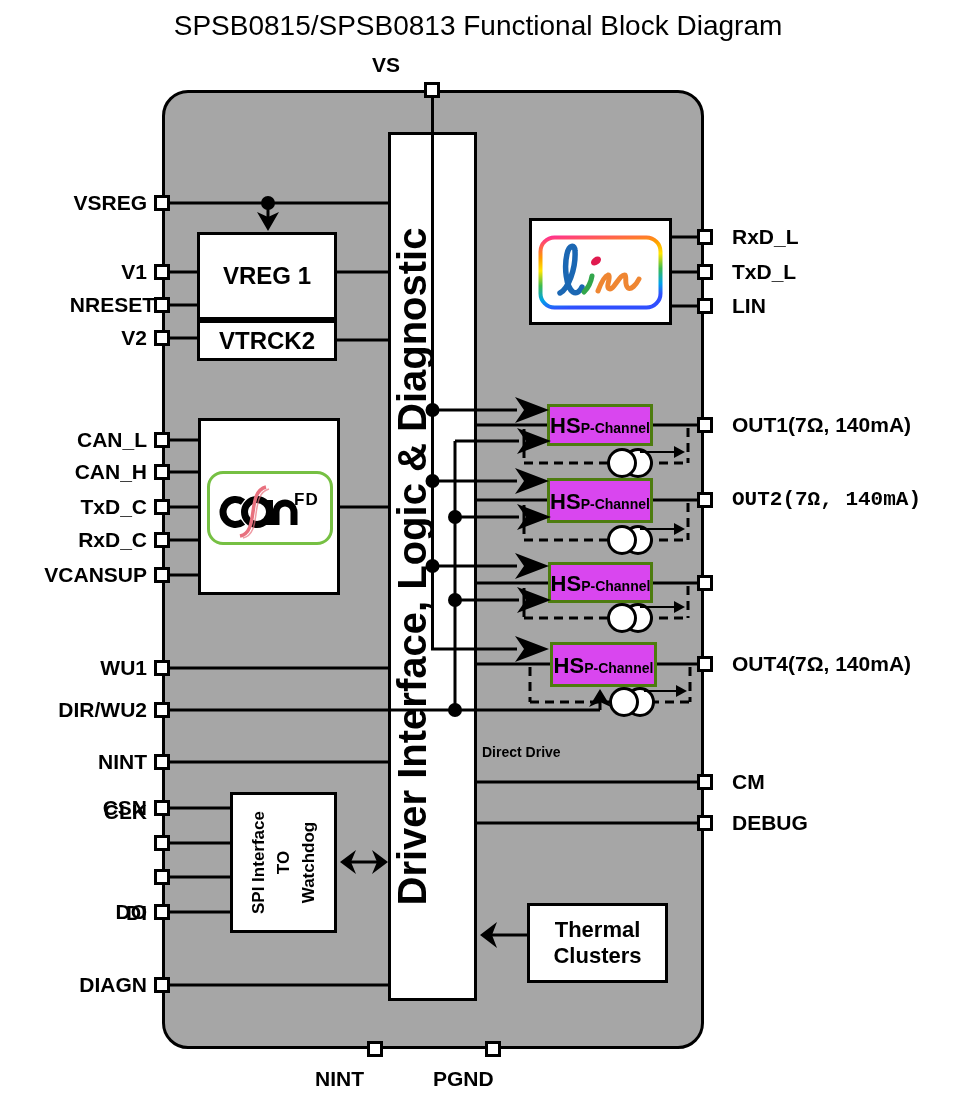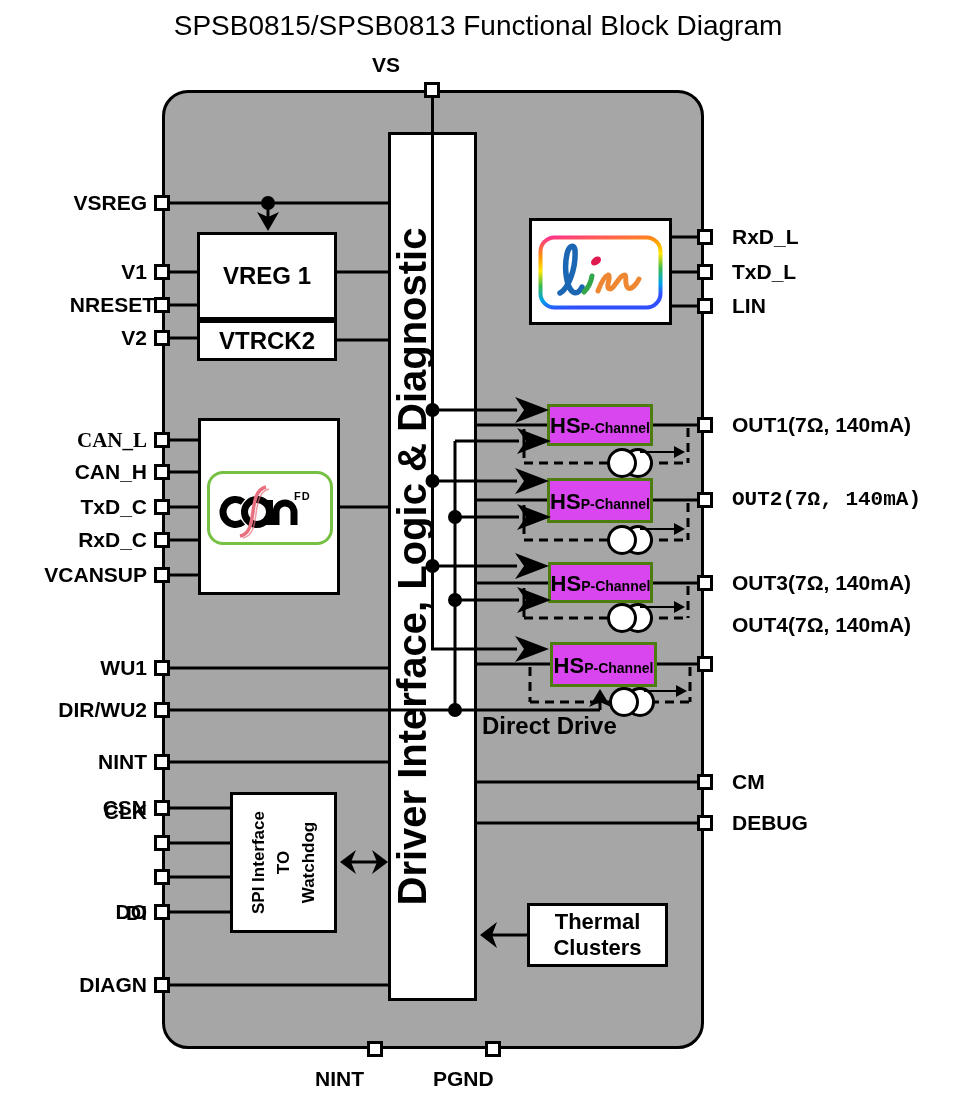--- a/index.html
+++ b/index.html
@@ -13,43 +13,43 @@
        display:flex;align-items:center;justify-content:center;}
   .blk-label{font-weight:bold;}
   #blk-driver{left:388px;top:132px;width:89px;height:869px;}
   #driver-text{left:-22px;top:522px;width:869px;height:89px;transform:rotate(-90deg);z-index:2;
        display:flex;align-items:center;justify-content:center;font-size:40px;font-weight:bold;white-space:nowrap;}
   #blk-vreg1{left:197px;top:232px;width:140px;height:88px;font-size:24px;}
   #blk-vtrck2{left:197px;top:320px;width:140px;height:41px;font-size:24px;}
   #blk-can{left:198px;top:418px;width:142px;height:177px;}
   #can-logo-box{left:207px;top:471px;width:126px;height:74px;border:3px solid #76c043;border-radius:16px;
       background:#fff;box-sizing:border-box;z-index:3;}
-  #can-fd{left:294px;top:490px;font-size:11px;font-weight:bold;z-index:4;letter-spacing:1px;}
+  #can-fd{left:294px;top:490px;font-size:17px;font-weight:bold;z-index:4;letter-spacing:1px;}
   #blk-lin{left:529px;top:218px;width:143px;height:107px;}
   #lin-logo-box{left:538px;top:235px;width:125px;height:75px;z-index:3;}
   #blk-spi{left:230px;top:792px;width:107px;height:141px;}
   #spi-text{left:181px;top:816px;width:205px;height:93px;transform:rotate(-90deg);z-index:3;
       display:flex;flex-direction:column;align-items:center;justify-content:center;
       font-size:17px;font-weight:bold;line-height:25px;text-align:center;}
-  #blk-thermal{left:527px;top:903px;width:141px;height:64px;flex-direction:column;
+  #blk-thermal{left:527px;top:903px;width:141px;height:80px;flex-direction:column;
       font-size:22px;font-weight:bold;line-height:26px;}
   .hsbox{background:#d946ef;border:3px solid #4d7c0f;box-sizing:border-box;z-index:2;
       display:flex;align-items:baseline;justify-content:center;white-space:nowrap;}
   .hs-big{font-size:22px;font-weight:bold;}
   .hs-small{font-size:14px;font-weight:bold;}
   #hs1{left:547px;top:404px;width:106px;height:42px;padding-top:6px;}
   #hs2{left:547px;top:478px;width:106px;height:45px;padding-top:8px;}
   #hs3{left:548px;top:562px;width:105px;height:41px;padding-top:6px;}
   #hs4{left:550px;top:642px;width:107px;height:45px;padding-top:8px;}
   #wiring{left:0;top:0;z-index:3;}
   .pinsq{width:16px;height:16px;background:#fff;border:3px solid #000;box-sizing:border-box;z-index:4;}
   .plabel{font-size:21px;font-weight:bold;height:26px;line-height:26px;z-index:4;white-space:nowrap;}
   .plabel-l{left:0;width:147px;text-align:right;}
   .plabel-r{left:732px;text-align:left;}
-  #direct-drive{left:482px;top:712px;font-size:24px;font-weight:bold;z-index:4;}
+  #direct-drive{left:482px;top:744px;font-size:14px;font-weight:bold;z-index:4;}
   .plabel-c{width:120px;}
 </style>
 </head>
 <body>
 
 <div id="canvas">
 
   <div id="title" class="abs">SPSB0815/SPSB0813 Functional Block Diagram</div>
 
   <div id="chip" class="abs"></div>
@@ -208,21 +208,21 @@
 
   <div class="abs pinsq" style="left:154px;top:195px;"></div>
   <div class="abs plabel plabel-l" style="top:190px;">VSREG</div>
   <div class="abs pinsq" style="left:154px;top:264px;"></div>
   <div class="abs plabel plabel-l" style="top:259px;">V1</div>
   <div class="abs pinsq" style="left:154px;top:297px;"></div>
   <div class="abs plabel plabel-l" style="top:292px;margin-left:8px;">NRESET</div>
   <div class="abs pinsq" style="left:154px;top:330px;"></div>
   <div class="abs plabel plabel-l" style="top:325px;">V2</div>
   <div class="abs pinsq" style="left:154px;top:432px;"></div>
-  <div class="abs plabel plabel-l" style="top:427px;font-family:Liberation Serif, serif;">CAN_L</div>
+  <div class="abs plabel plabel-l" style="top:427px;">CAN_L</div>
   <div class="abs pinsq" style="left:154px;top:464px;"></div>
   <div class="abs plabel plabel-l" style="top:459px;">CAN_H</div>
   <div class="abs pinsq" style="left:154px;top:499px;"></div>
   <div class="abs plabel plabel-l" style="top:494px;">TxD_C</div>
   <div class="abs pinsq" style="left:154px;top:532px;"></div>
   <div class="abs plabel plabel-l" style="top:527px;">RxD_C</div>
   <div class="abs pinsq" style="left:154px;top:567px;"></div>
   <div class="abs plabel plabel-l" style="top:562px;">VCANSUP</div>
   <div class="abs pinsq" style="left:154px;top:660px;"></div>
   <div class="abs plabel plabel-l" style="top:655px;">WU1</div>
@@ -245,23 +245,22 @@
   <div class="abs plabel plabel-r" style="top:224px;">RxD_L</div>
   <div class="abs pinsq" style="left:697px;top:264px;"></div>
   <div class="abs plabel plabel-r" style="top:259px;">TxD_L</div>
   <div class="abs pinsq" style="left:697px;top:298px;"></div>
   <div class="abs plabel plabel-r" style="top:293px;">LIN</div>
   <div class="abs pinsq" style="left:697px;top:417px;"></div>
   <div class="abs plabel plabel-r" style="top:412px;">OUT1(7Ω, 140mA)</div>
   <div class="abs pinsq" style="left:697px;top:492px;"></div>
   <div class="abs plabel plabel-r" style="top:487px;font-family:Liberation Mono, monospace;">OUT2(7Ω, 140mA)</div>
   <div class="abs pinsq" style="left:697px;top:575px;"></div>
-  <div class="abs plabel plabel-r" style="top:570px;">OUT3(7Ω, 140mA)</div>
   <div class="abs pinsq" style="left:697px;top:656px;"></div>
-  <div class="abs plabel plabel-r" style="top:612px;text-align:right;">OUT4(7Ω, 140mA)</div>
+  <div class="abs plabel plabel-r" style="top:651px;text-align:right;">OUT4(7Ω, 140mA)</div>
   <div class="abs pinsq" style="left:697px;top:774px;"></div>
   <div class="abs plabel plabel-r" style="top:769px;">CM</div>
   <div class="abs pinsq" style="left:697px;top:815px;"></div>
   <div class="abs plabel plabel-r" style="top:810px;">DEBUG</div>
 
   <div class="abs pinsq" style="left:367px;top:1041px;"></div>
   <div class="abs plabel plabel-c" style="left:315px;top:1066px;">NINT</div>
   <div class="abs pinsq" style="left:485px;top:1041px;"></div>
   <div class="abs plabel plabel-c" style="left:433px;top:1066px;">PGND</div>
 

